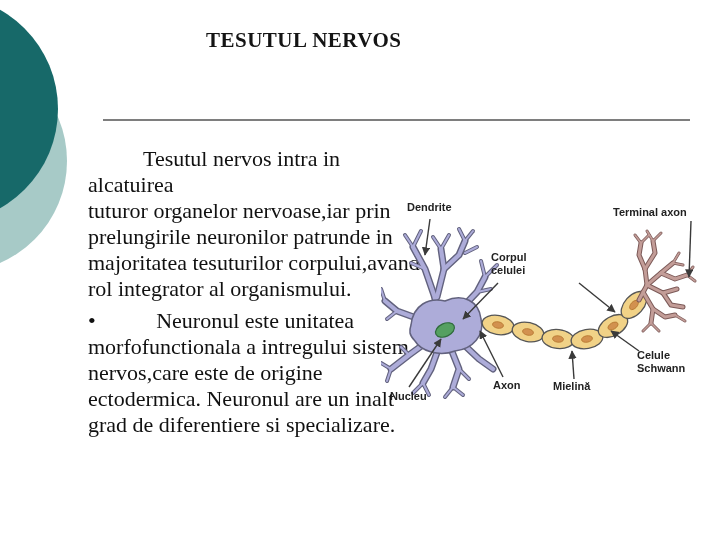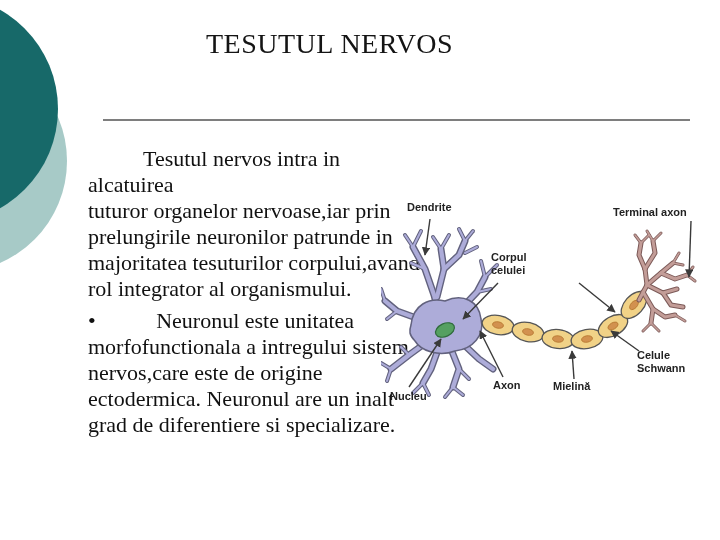--- a/index.html
+++ b/index.html
@@ -1,21 +1,21 @@
 <!DOCTYPE html>
 <html><head>
 <meta charset="utf-8">
 <style>
   html,body{margin:0;padding:0;background:#ffffff;}
   .slide{position:relative;width:720px;height:540px;background:#ffffff;overflow:hidden;
          font-family:"Liberation Serif","DejaVu Serif",serif;}
   .circle{position:absolute;border-radius:50%;}
   .circle.light{left:-155px;top:50px;width:222px;height:222px;background:#a7cac7;}
   .circle.dark{left:-170px;top:-5px;width:228px;height:228px;background:#176969;}
-  .title{position:absolute;left:206px;top:28px;margin:0;font-size:28px;font-weight:normal;
+  .title{position:absolute;left:206px;top:28px;margin:0;font-size:21px;font-weight:bold;
          letter-spacing:0.5px;color:#141414;font-family:"Liberation Serif","DejaVu Serif",serif;}
   .divider{position:absolute;left:103px;top:119px;width:587px;height:2px;background:#7e7e7e;}
   .body-text{position:absolute;left:72px;top:146px;width:350px;color:#111111;}
   .para{margin:0 0 6px 16px;font-size:22px;line-height:26px;white-space:pre-wrap;}
   .diagram{position:absolute;left:381px;top:197px;width:322px;height:214px;}
   .dlabel{font-family:"Liberation Sans","DejaVu Sans",sans-serif;font-size:11px;font-weight:bold;fill:#222222;}
 </style>
 </head>
 <body>
 

